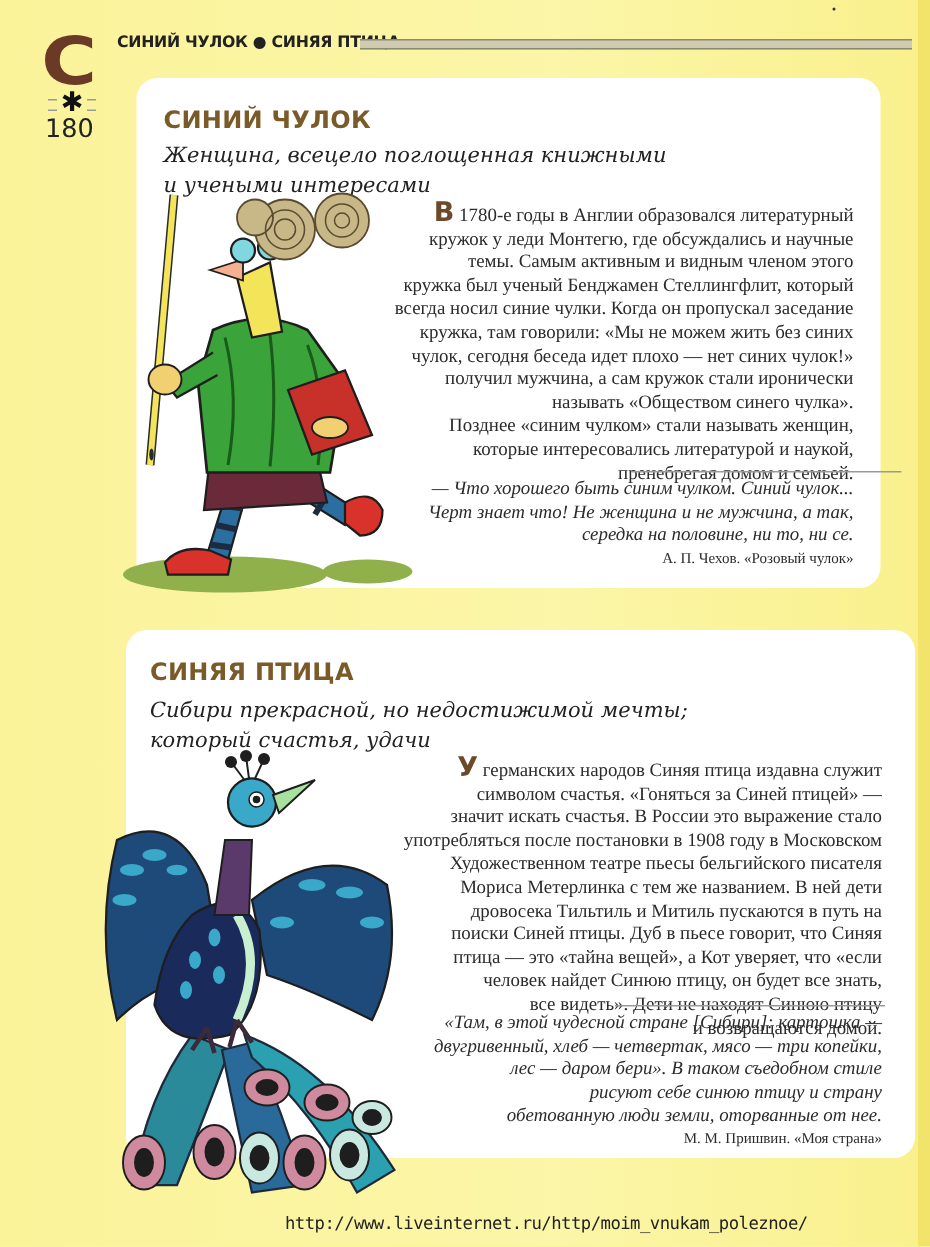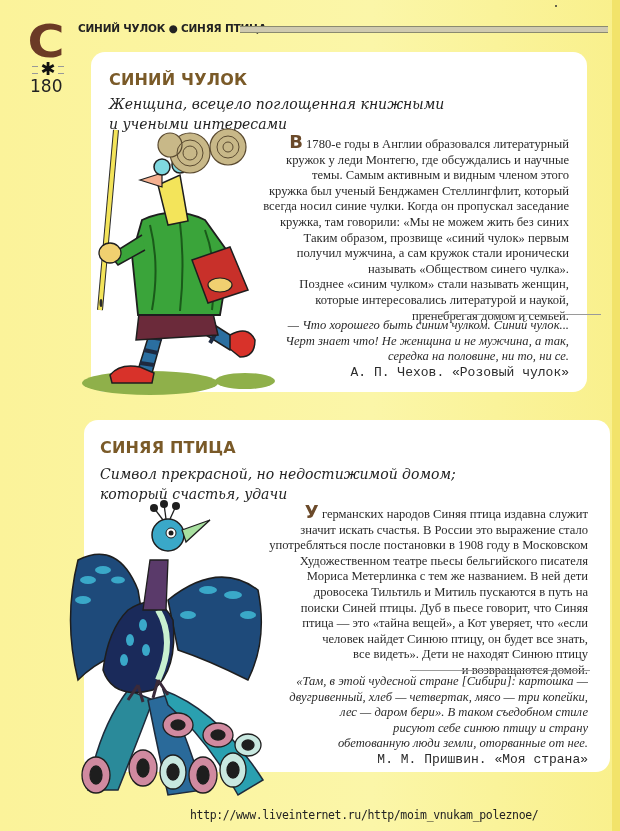--- a/index.html
+++ b/index.html
@@ -73,21 +73,21 @@
   .drop {
     font-family: "DejaVu Sans", sans-serif; font-weight: bold; font-size: 18px;
     color: #6b4a2a; line-height: 15px;
   }
   .divider { position: absolute; height: 0; border-top: 1px solid #9a9a9a; }
   .quote {
     position: absolute; font-family: "Liberation Serif", serif; font-style: italic;
     font-size: 12.6px; line-height: 15.6px; color: #2b2b2b; text-align: right;
   }
   .attribution {
-    font-style: normal; font-family: Liberation Mono, monospace; font-size: 13px;
+    font-style: normal; font-family: Liberation Serif, serif; font-size: 10px;
   }
   .illustration { position: absolute; }
   .footer-url {
     position: absolute; left: 190px; top: 808px;
     font-family: "DejaVu Sans Mono", monospace; font-size: 11.5px; color: #222;
     letter-spacing: -0.35px;
   }
 </style>
 </head>
 <body>
@@ -112,21 +112,21 @@
     <div>и учеными интересами</div>
   </div>
 
   <div class="body-text" style="right:18px; top:82px; width:360px;">
     <p><span class="drop">В</span><span> 1780-е годы в Англии образовался литературный</span></p>
     <p>кружок у леди Монтегю, где обсуждались и научные</p>
     <p>темы. Самым активным и видным членом этого</p>
     <p>кружка был ученый Бенджамен Стеллингфлит, который</p>
     <p>всегда носил синие чулки. Когда он пропускал заседание</p>
     <p>кружка, там говорили: «Мы не можем жить без синих</p>
-    <p>Таким образом, прозвище «синий чулок» первым</p>
+    <p>чулок, сегодня беседа идет плохо — нет синих чулок!»</p>
     <p>получил мужчина, а сам кружок стали иронически</p>
     <p>называть «Обществом синего чулка».</p>
     <p>Позднее «синим чулком» стали называть женщин,</p>
     <p>которые интересовались литературой и наукой,</p>
     <p>пренебрегая домом и семьей.</p>
   </div>
   <div class="divider" style="left:330px; top:262px; width:180px;"></div>
   <div class="quote" style="right:18px; top:266px; width:360px;">
     <div>— Что хорошего быть синим чулком. Синий чулок...</div>
     <div>Черт знает что! Не женщина и не мужчина, а так,</div>
@@ -189,26 +189,27 @@
     <circle cx="110" cy="28" r="13"></circle>
       <circle cx="110" cy="28" r="7"></circle>
     <circle cx="148" cy="22" r="11"></circle>
       <circle cx="148" cy="22" r="5"></circle>
   </g>
 </svg>
 
 <div class="card card-2">
   <div class="term" style="left:16px; top:18px;">СИНЯЯ ПТИЦА</div>
   <div class="definition" style="left:16px; top:44px;">
-    <div>Символ прекрасной, но недостижимой домом;</div>
+    <div>Сибири прекрасной, но недостижимой мечты;</div>
     <div>который счастья, удачи</div>
   </div>
 
   <div class="body-text" style="right:22px; top:84px; width:370px;">
     <p><span class="drop">У</span><span> германских народов Синяя птица издавна служит</span></p>
+    <p>символом счастья. «Гоняться за Синей птицей» —</p>
     <p>значит искать счастья. В России это выражение стало</p>
     <p>употребляться после постановки в 1908 году в Московском</p>
     <p>Художественном театре пьесы бельгийского писателя</p>
     <p>Мориса Метерлинка с тем же названием. В ней дети</p>
     <p>дровосека Тильтиль и Митиль пускаются в путь на</p>
     <p>поиски Синей птицы. Дуб в пьесе говорит, что Синяя</p>
     <p>птица — это «тайна вещей», а Кот уверяет, что «если</p>
     <p>человек найдет Синюю птицу, он будет все знать,</p>
     <p>все видеть». Дети не находят Синюю птицу</p>
     <p>и возвращаются домой.</p>

